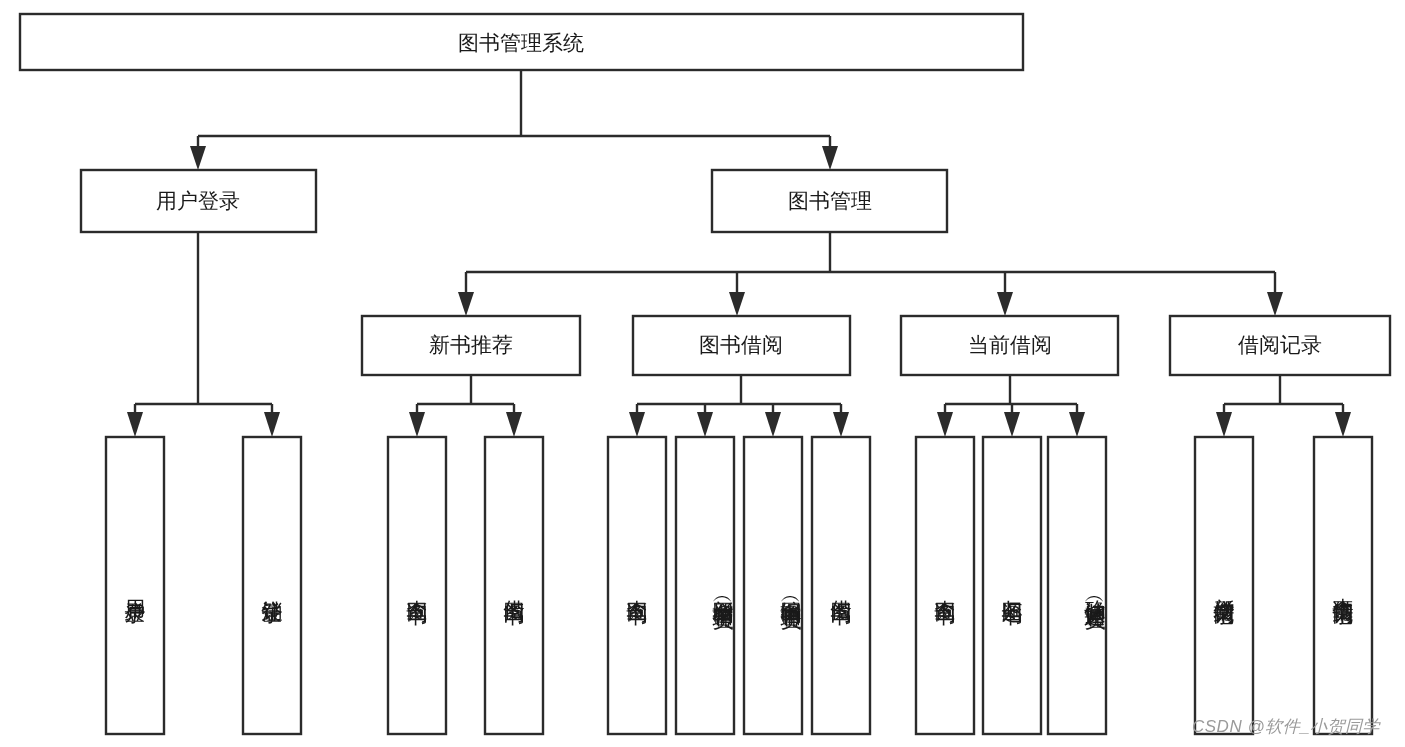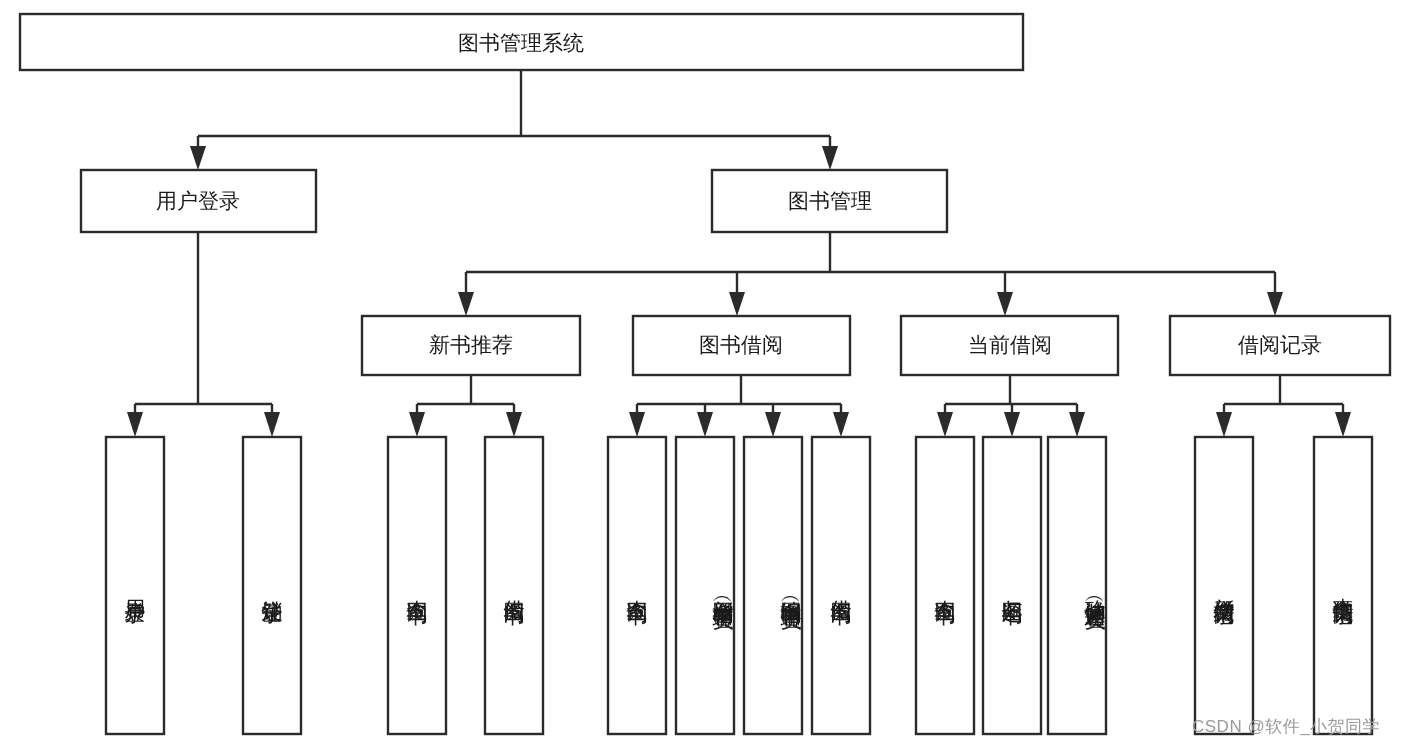--- a/index.html
+++ b/index.html
@@ -68,20 +68,21 @@
   .node-label-v.vcenter {
     align-items: center;
   }
   .watermark {
     position: absolute;
     font-family: "Liberation Sans", "DejaVu Sans", sans-serif;
     font-size: 17px;
     color: #9a9a9a;
     white-space: nowrap;
     letter-spacing: 0.5px;
+    font-style: italic;
   }
 </style>
 </head>
 <body>
 
 <div id="diagram-root">
 
   <svg class="diagram-canvas" viewBox="0 0 1405 747">
     <defs></defs>
 

